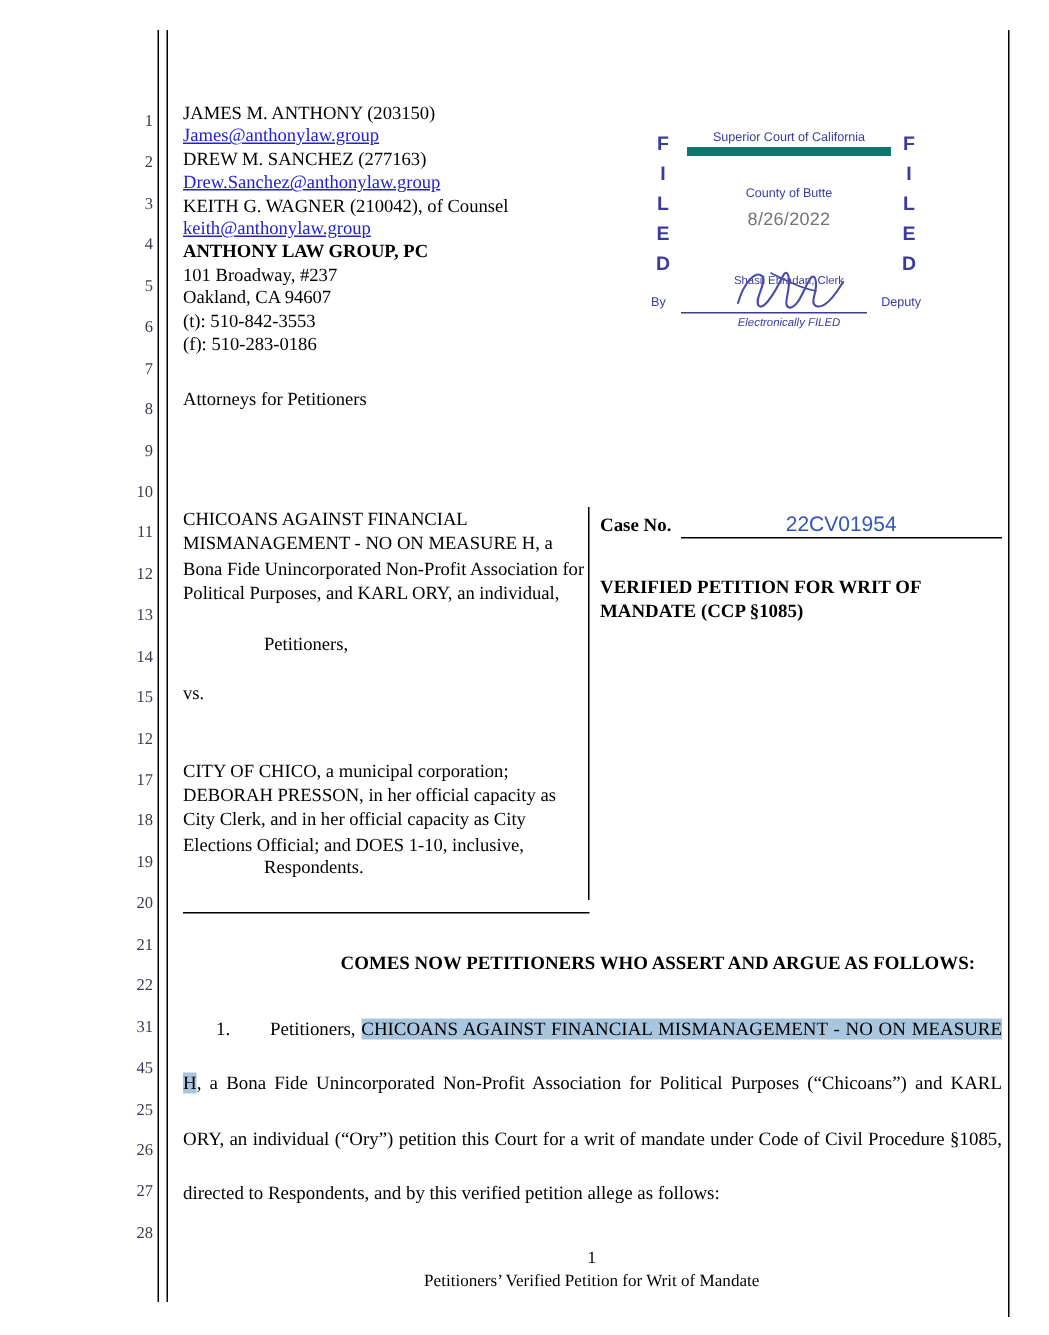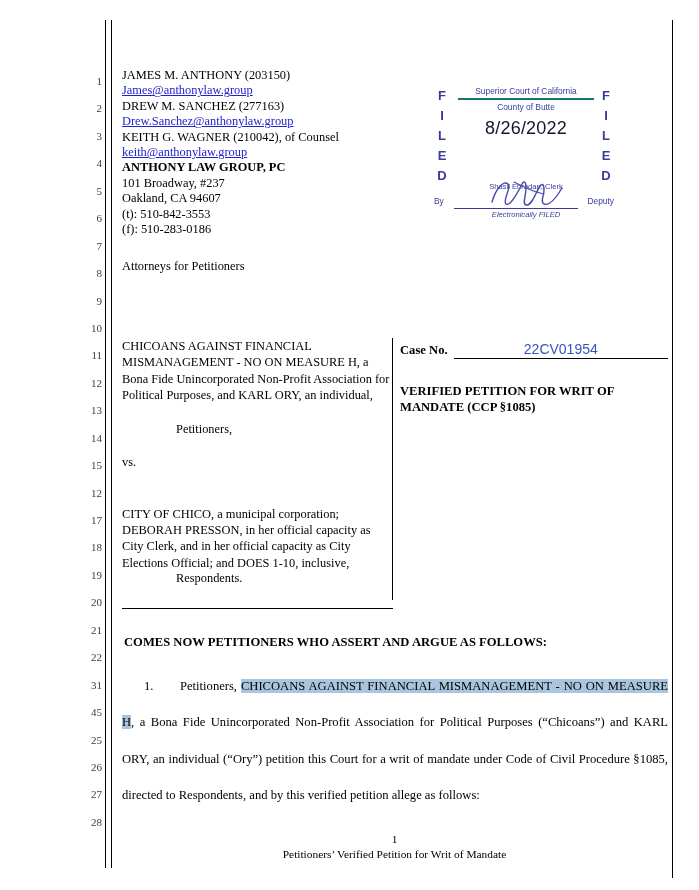--- a/index.html
+++ b/index.html
@@ -98,29 +98,29 @@
   .stamp-center {
     position: absolute;
     left: 24px;
     top: 0;
     width: 136px;
     text-align: center;
   }
   .stamp-court {
     font-size: 8.4px;
     padding-bottom: 1.5px;
-    border-bottom: 2px solid #0f766e;
+    border-bottom: 6px solid #0f766e;
   }
   .stamp-county {
     font-size: 8.4px;
-    padding-top: 2px;
+    padding-top: 19px;
   }
   .stamp-date {
-    font-size: 18px;
-    color: #0f172a;
+    font-size: 12px;
+    color: #737373;
     padding-top: 6px;
     letter-spacing: .2px;
   }
   .stamp-clerk {
     position: absolute;
     left: 24px;
     top: 96px;
     width: 136px;
     text-align: center;
     font-size: 7.6px;
@@ -237,24 +237,24 @@
   .doc-title {
     margin-top: 24px;
     font-weight: bold;
     font-size: 12.6px;
     line-height: 16.4px;
   }
 
   
   .body-heading {
     position: absolute;
-    left: 124px;
+    left: 105px;
     top: 635px;
     width: 545px;
-    text-align: left;
+    text-align: right;
     font-weight: bold;
     font-size: 12.6px;
   }
   .body-par {
     position: absolute;
     left: 122px;
     top: 668px;
     width: 546px;
     font-size: 12.6px;
     line-height: 36.4px;

